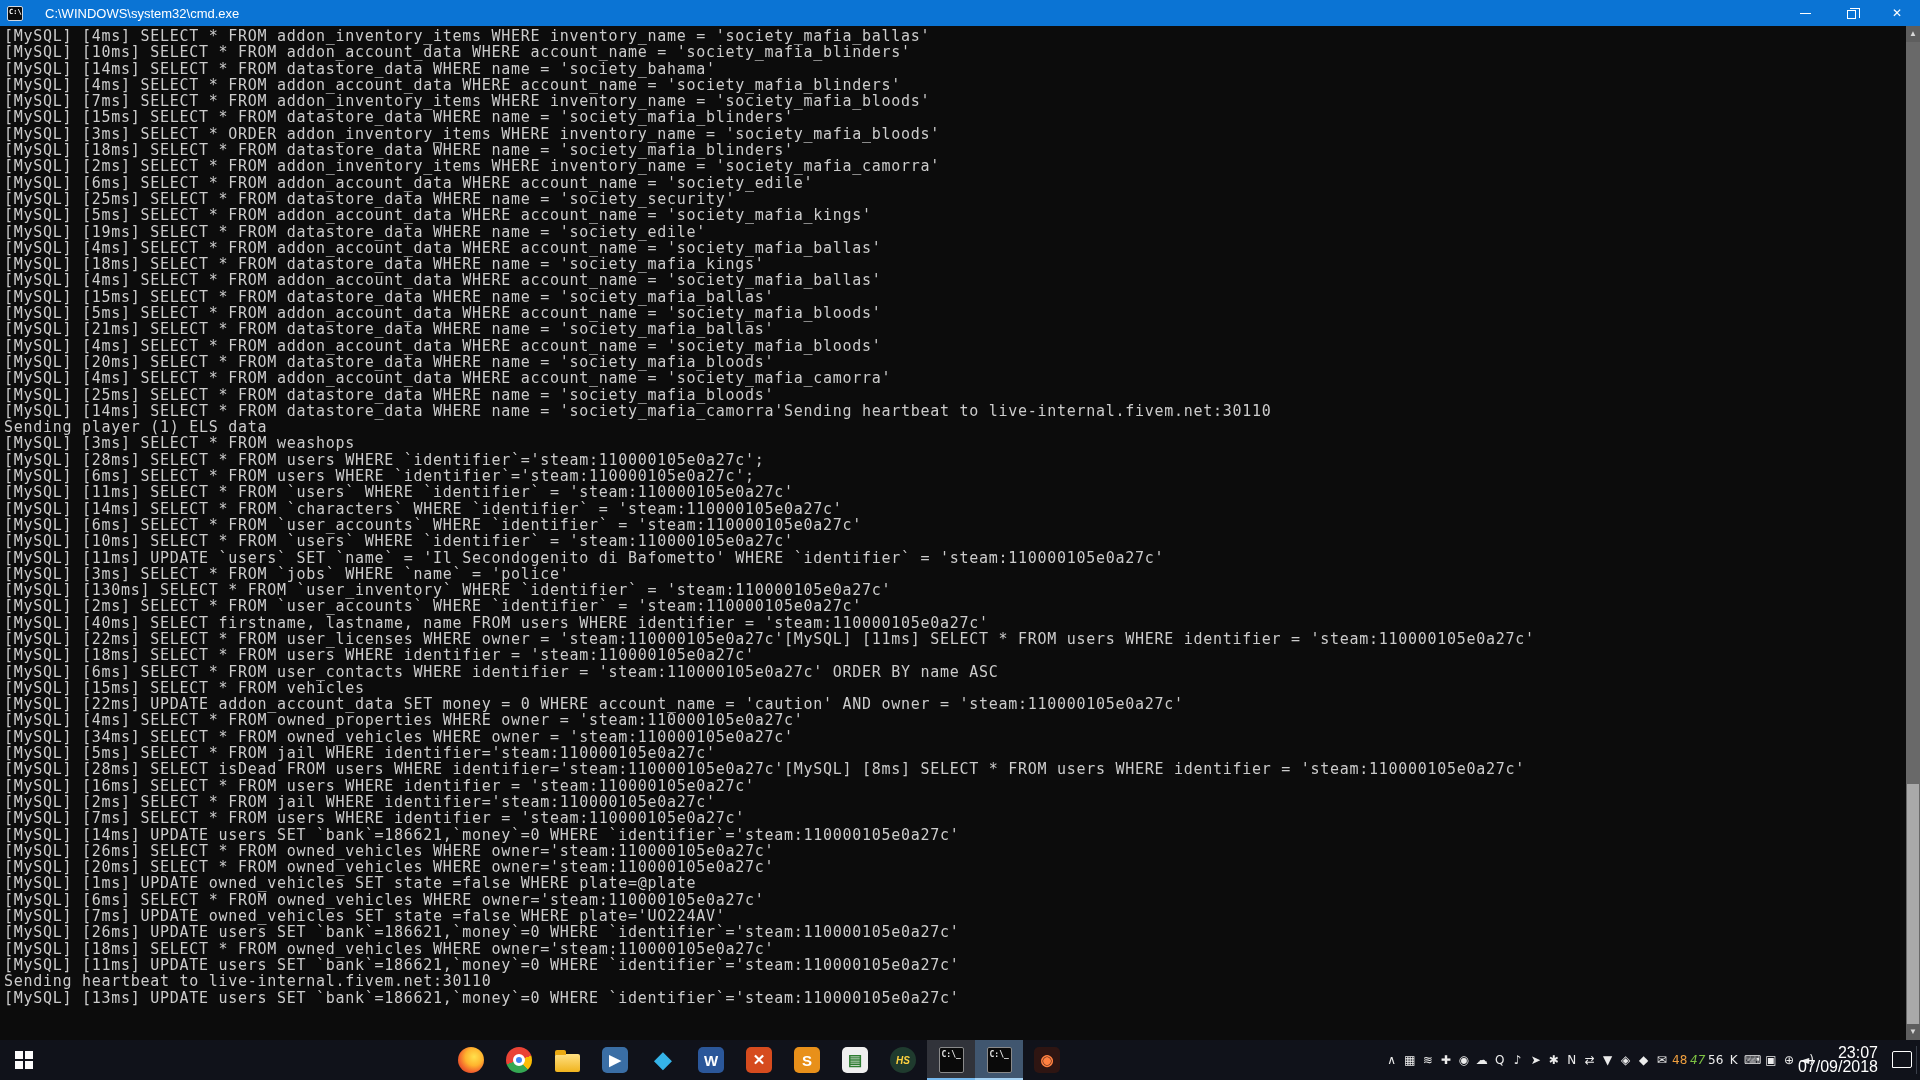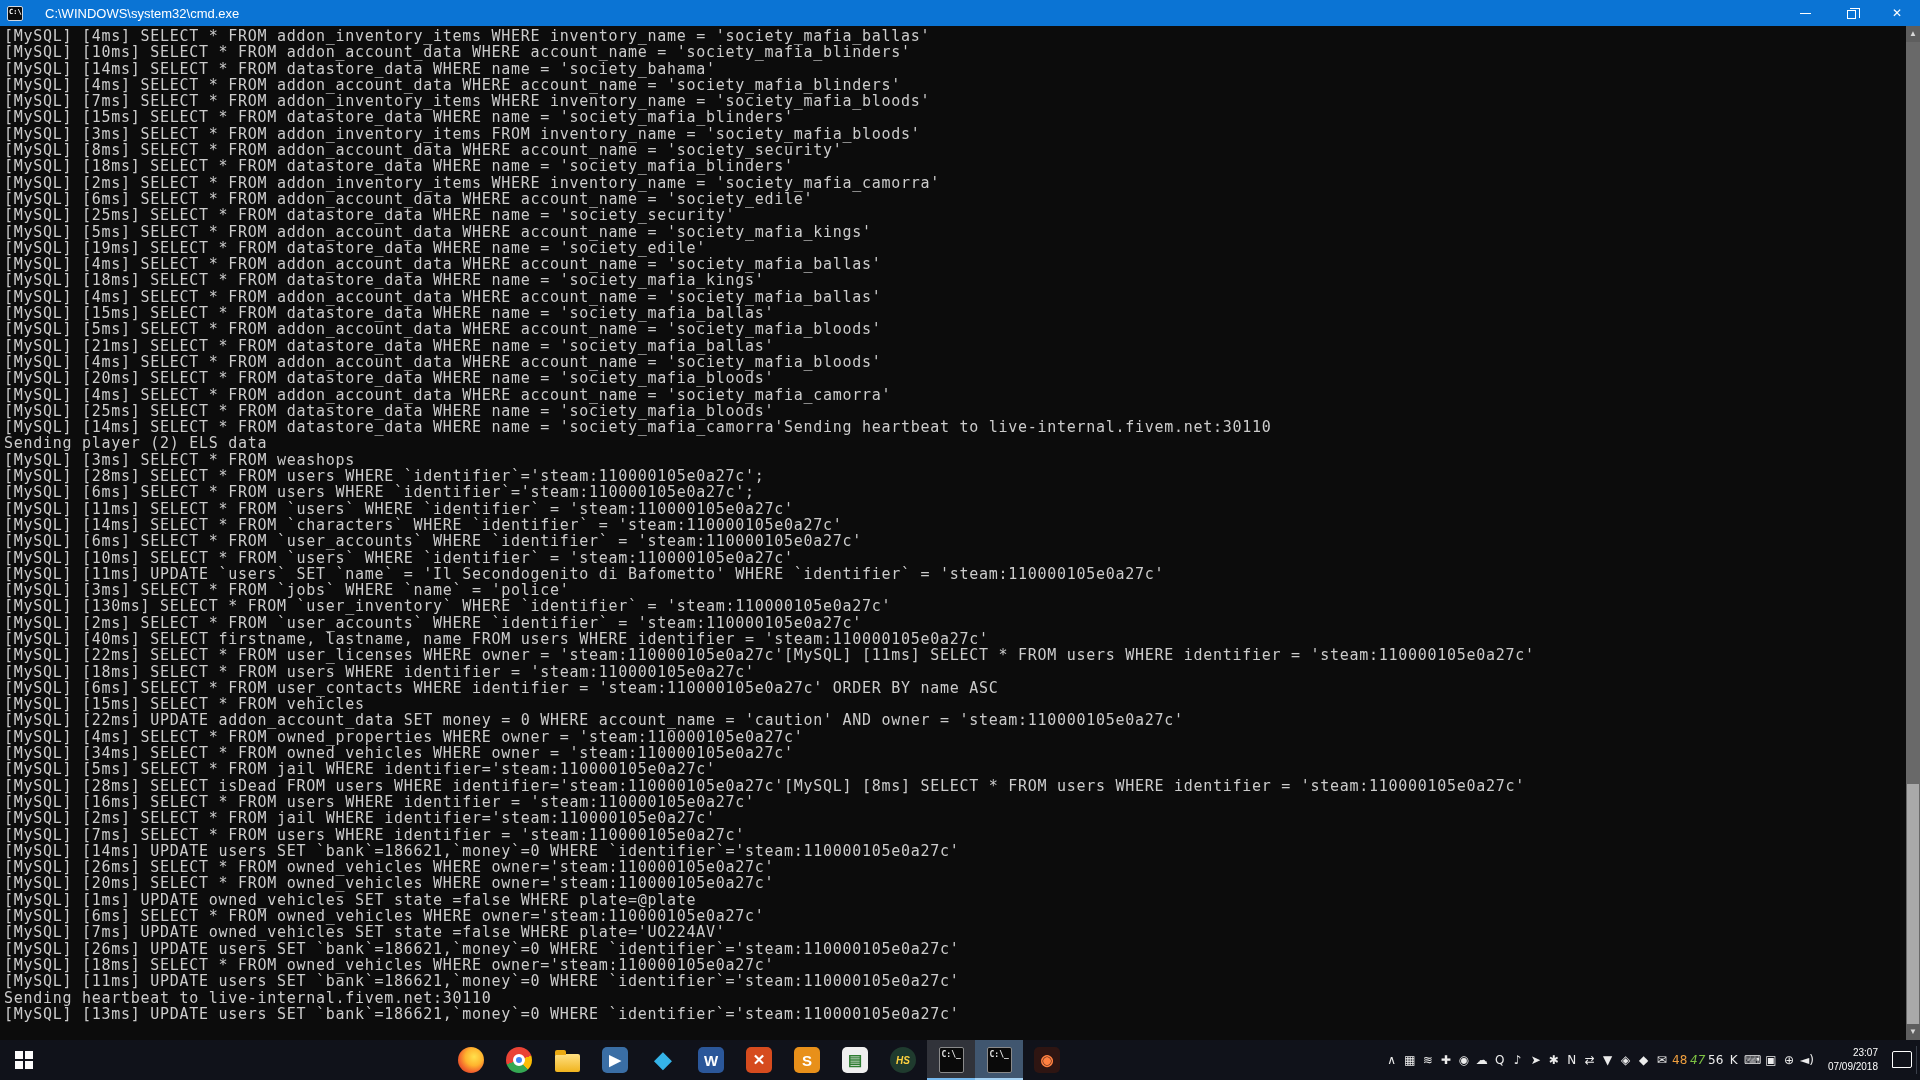--- a/index.html
+++ b/index.html
@@ -56,21 +56,21 @@
   .app-cmd .glyph, .app-console-user .glyph { width:25px; height:26px; border-radius:2px; background:#0a0a0a; border:1px solid #8a8a8a;
      font:bold 8px/9px "DejaVu Sans Mono",monospace; color:#e8e8e8; align-items:flex-start; justify-content:flex-start; padding:2px 0 0 2px; }
   .app-hs-app .glyph { border-radius:50%; font-size:10px;font-style:italic; }
   .app-diamond-app .glyph { font-size:22px; }
 
   
   .tray { position:absolute; right:104px; top:0; height:40px; display:flex; align-items:center; }
   .tray-item { min-width:18px; padding:0 1px; text-align:center; font-size:12px; color:#ececec;
                font-family:"DejaVu Sans",sans-serif; }
   .clock { position:absolute; right:42px; top:0; height:40px; display:flex; flex-direction:column;
-           align-items:flex-end; justify-content:center; color:#fff; font-size:10px; line-height:14px; }
+           align-items:flex-end; justify-content:center; color:#fff; font-size:16px; line-height:14px; }
   .action-center { position:absolute; right:8px; top:11px; width:20px; height:17px; border:1.5px solid #fff;
                    border-radius:2px 2px 2px 0; }
   .show-desktop { position:absolute; right:0; top:6px; bottom:6px; width:4px; border-left:1px solid #3a3f4a; }
 </style>
 </head>
 <body>
 
 <div class="window">
 
   <div class="titlebar">
@@ -89,40 +89,39 @@
     </div>
   </div>
 
   <div class="console">
       <div class="line">[MySQL] [4ms] SELECT * FROM addon_inventory_items WHERE inventory_name = 'society_mafia_ballas'</div>
       <div class="line">[MySQL] [10ms] SELECT * FROM addon_account_data WHERE account_name = 'society_mafia_blinders'</div>
       <div class="line">[MySQL] [14ms] SELECT * FROM datastore_data WHERE name = 'society_bahama'</div>
       <div class="line">[MySQL] [4ms] SELECT * FROM addon_account_data WHERE account_name = 'society_mafia_blinders'</div>
       <div class="line">[MySQL] [7ms] SELECT * FROM addon_inventory_items WHERE inventory_name = 'society_mafia_bloods'</div>
       <div class="line">[MySQL] [15ms] SELECT * FROM datastore_data WHERE name = 'society_mafia_blinders'</div>
-      <div class="line">[MySQL] [3ms] SELECT * FROM addon_inventory_items FROM inventory_name = 'society_mafia_bloods'</div>
-      <div class="line">[MySQL] [8ms] SELECT * FROM addon_account_data WHERE account_name = 'society_security'</div>
+      <div class="line">[MySQL] [3ms] SELECT * ORDER addon_inventory_items WHERE inventory_name = 'society_mafia_bloods'</div>
       <div class="line">[MySQL] [18ms] SELECT * FROM datastore_data WHERE name = 'society_mafia_blinders'</div>
       <div class="line">[MySQL] [2ms] SELECT * FROM addon_inventory_items WHERE inventory_name = 'society_mafia_camorra'</div>
       <div class="line">[MySQL] [6ms] SELECT * FROM addon_account_data WHERE account_name = 'society_edile'</div>
       <div class="line">[MySQL] [25ms] SELECT * FROM datastore_data WHERE name = 'society_security'</div>
       <div class="line">[MySQL] [5ms] SELECT * FROM addon_account_data WHERE account_name = 'society_mafia_kings'</div>
       <div class="line">[MySQL] [19ms] SELECT * FROM datastore_data WHERE name = 'society_edile'</div>
       <div class="line">[MySQL] [4ms] SELECT * FROM addon_account_data WHERE account_name = 'society_mafia_ballas'</div>
       <div class="line">[MySQL] [18ms] SELECT * FROM datastore_data WHERE name = 'society_mafia_kings'</div>
       <div class="line">[MySQL] [4ms] SELECT * FROM addon_account_data WHERE account_name = 'society_mafia_ballas'</div>
       <div class="line">[MySQL] [15ms] SELECT * FROM datastore_data WHERE name = 'society_mafia_ballas'</div>
       <div class="line">[MySQL] [5ms] SELECT * FROM addon_account_data WHERE account_name = 'society_mafia_bloods'</div>
       <div class="line">[MySQL] [21ms] SELECT * FROM datastore_data WHERE name = 'society_mafia_ballas'</div>
       <div class="line">[MySQL] [4ms] SELECT * FROM addon_account_data WHERE account_name = 'society_mafia_bloods'</div>
       <div class="line">[MySQL] [20ms] SELECT * FROM datastore_data WHERE name = 'society_mafia_bloods'</div>
       <div class="line">[MySQL] [4ms] SELECT * FROM addon_account_data WHERE account_name = 'society_mafia_camorra'</div>
       <div class="line">[MySQL] [25ms] SELECT * FROM datastore_data WHERE name = 'society_mafia_bloods'</div>
       <div class="line">[MySQL] [14ms] SELECT * FROM datastore_data WHERE name = 'society_mafia_camorra'Sending heartbeat to live-internal.fivem.net:30110</div>
-      <div class="line">Sending player (2) ELS data</div>
+      <div class="line">Sending player (1) ELS data</div>
       <div class="line">[MySQL] [3ms] SELECT * FROM weashops</div>
       <div class="line">[MySQL] [28ms] SELECT * FROM users WHERE `identifier`='steam:110000105e0a27c';</div>
       <div class="line">[MySQL] [6ms] SELECT * FROM users WHERE `identifier`='steam:110000105e0a27c';</div>
       <div class="line">[MySQL] [11ms] SELECT * FROM `users` WHERE `identifier` = 'steam:110000105e0a27c'</div>
       <div class="line">[MySQL] [14ms] SELECT * FROM `characters` WHERE `identifier` = 'steam:110000105e0a27c'</div>
       <div class="line">[MySQL] [6ms] SELECT * FROM `user_accounts` WHERE `identifier` = 'steam:110000105e0a27c'</div>
       <div class="line">[MySQL] [10ms] SELECT * FROM `users` WHERE `identifier` = 'steam:110000105e0a27c'</div>
       <div class="line">[MySQL] [11ms] UPDATE `users` SET `name` = 'Il Secondogenito di Bafometto' WHERE `identifier` = 'steam:110000105e0a27c'</div>
       <div class="line">[MySQL] [3ms] SELECT * FROM `jobs` WHERE `name` = 'police'</div>
       <div class="line">[MySQL] [130ms] SELECT * FROM `user_inventory` WHERE `identifier` = 'steam:110000105e0a27c'</div>

